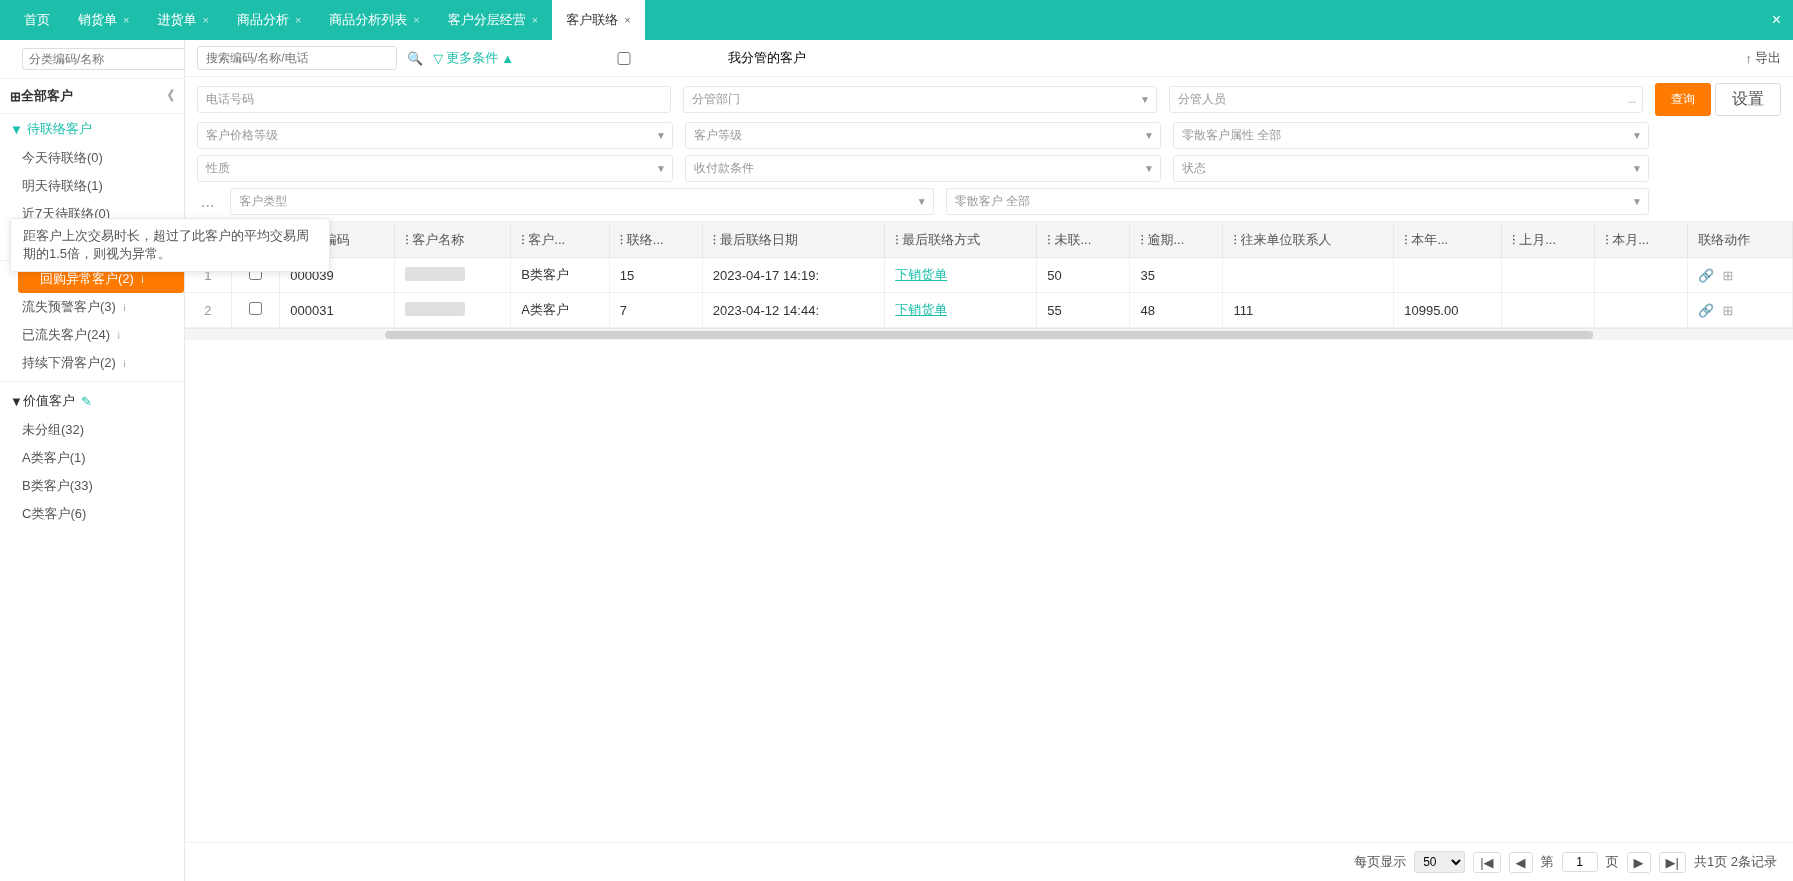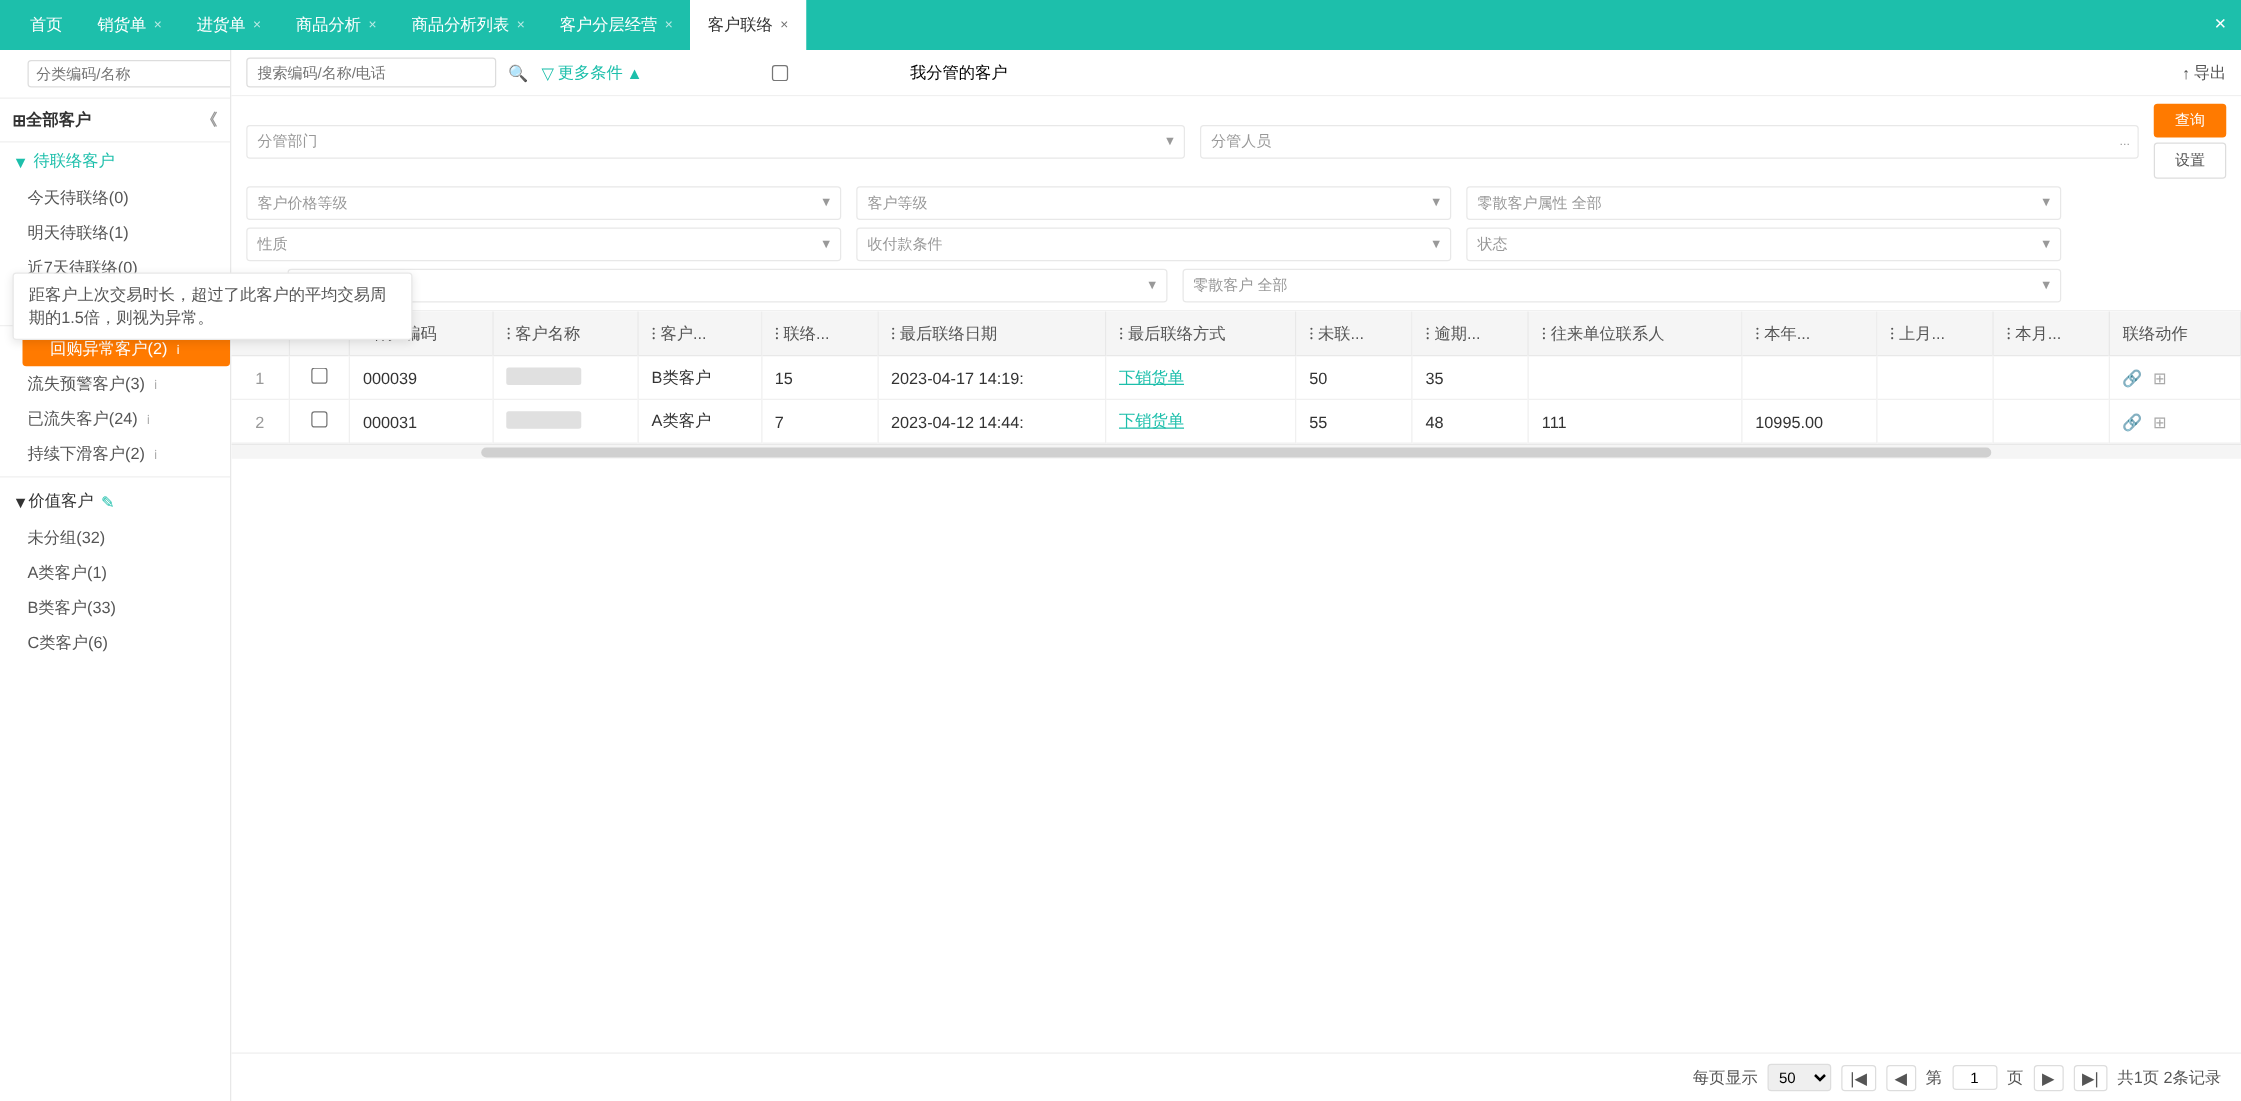--- a/index.html
+++ b/index.html
@@ -116,29 +116,29 @@
     .filter-field label {
       color: #999; font-size: 12px; white-space: nowrap; margin-right: 6px;
     }
     .filter-field input {
       flex: 1; border: none; outline: none; font-size: 12px;
     }
     .filter-field .caret {
       position: absolute; right: 6px; color: #999; font-size: 10px;
     }
     .filter-actions {
-      display: flex; flex-direction: column; gap: 4px;
+      display: flex; gap: 4px;
     }
     .btn-query {
       background: #ff7a00; color: #fff; border: none; border-radius: 3px;
       padding: 5px 16px; cursor: pointer; font-size: 12px;
     }
     .btn-set {
       background: #fff; color: #555; border: 1px solid #ddd; border-radius: 3px;
-      padding: 5px 16px; cursor: pointer; font-size: 12px;
+      padding: 5px 16px; cursor: pointer; font-size: 16px;
     }
     .filter-dots { color: #999; font-size: 16px; cursor: pointer; padding: 0 4px; }
 
     
     .table-area {
       flex: 1; overflow: auto; background: #fff;
     }
     table {
       width: 100%; border-collapse: collapse; font-size: 12px;
     }
@@ -316,20 +316,24 @@
       </div>
       <div class="export-btn">
         <span>↑</span>
         <span>导出</span>
       </div>
     </div>
 
     <div class="advanced-filters">
 
       <div class="filter-row">
+        <div class="filter-field">
+          <label>电话号码</label>
+          <input type="text" style="">
+        </div>
         <div class="filter-field">
           <label>分管部门</label>
           <span class="caret">▼</span>
         </div>
         <div class="filter-field">
           <label>分管人员</label>
           <span class="caret">...</span>
         </div>
         <div class="filter-actions">
           <button class="btn-query">查询</button>

